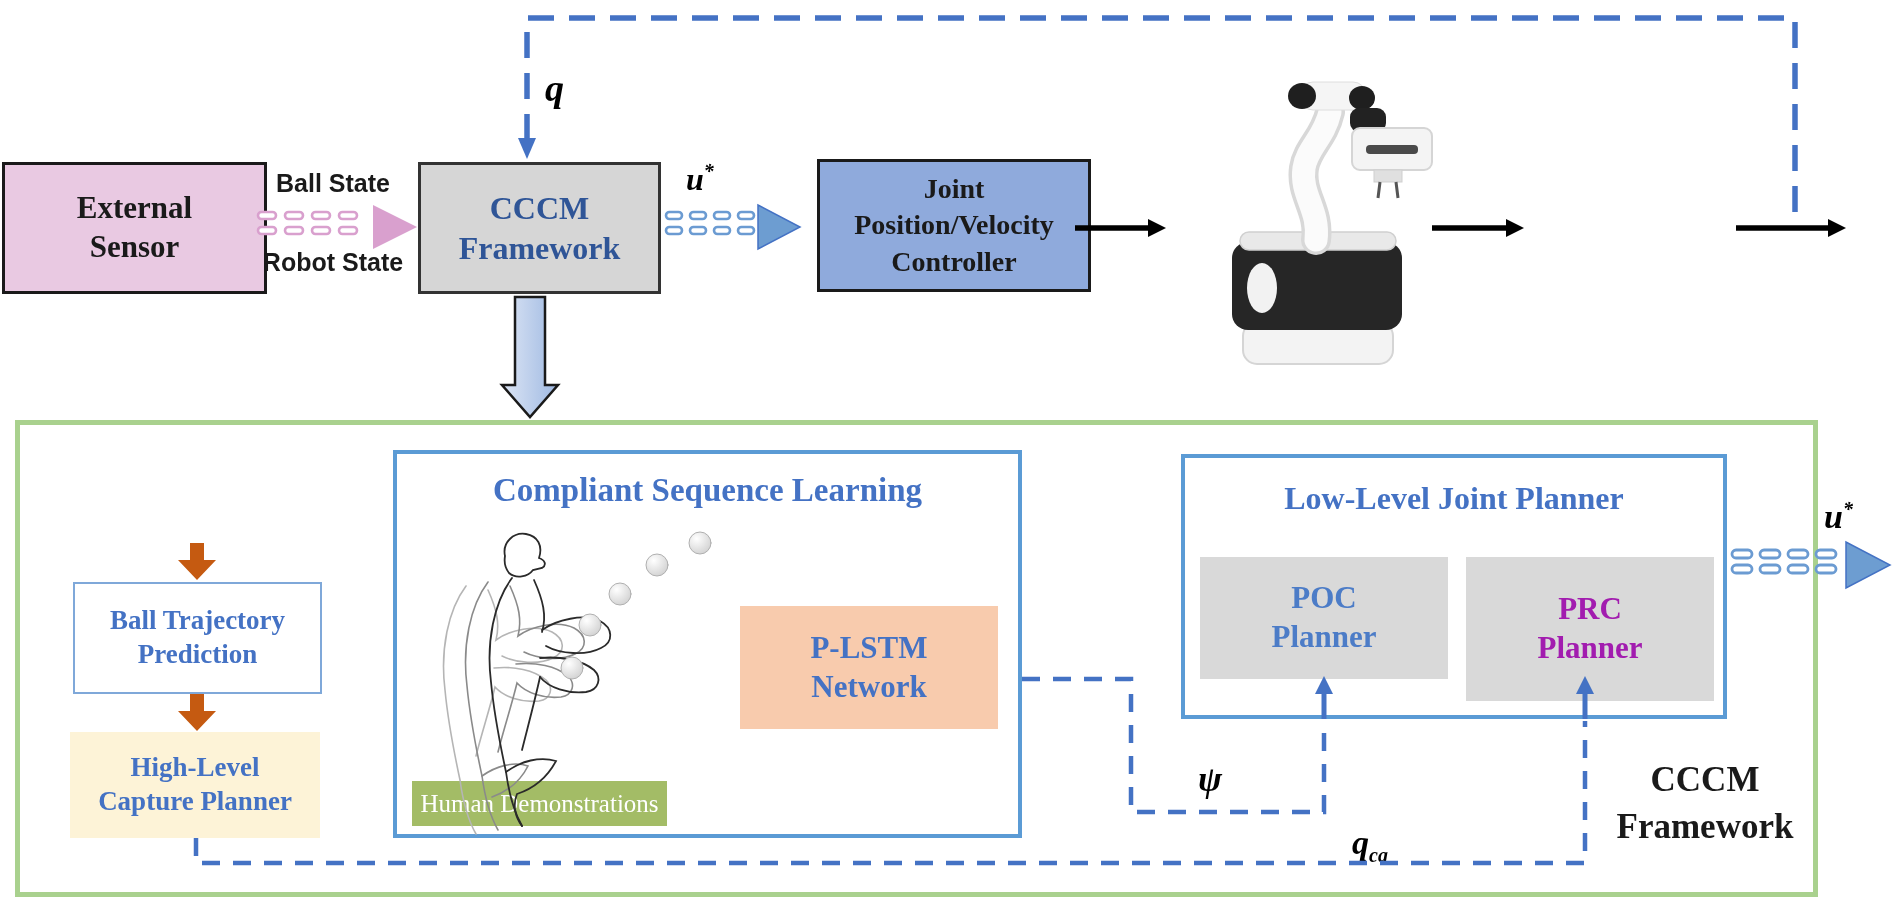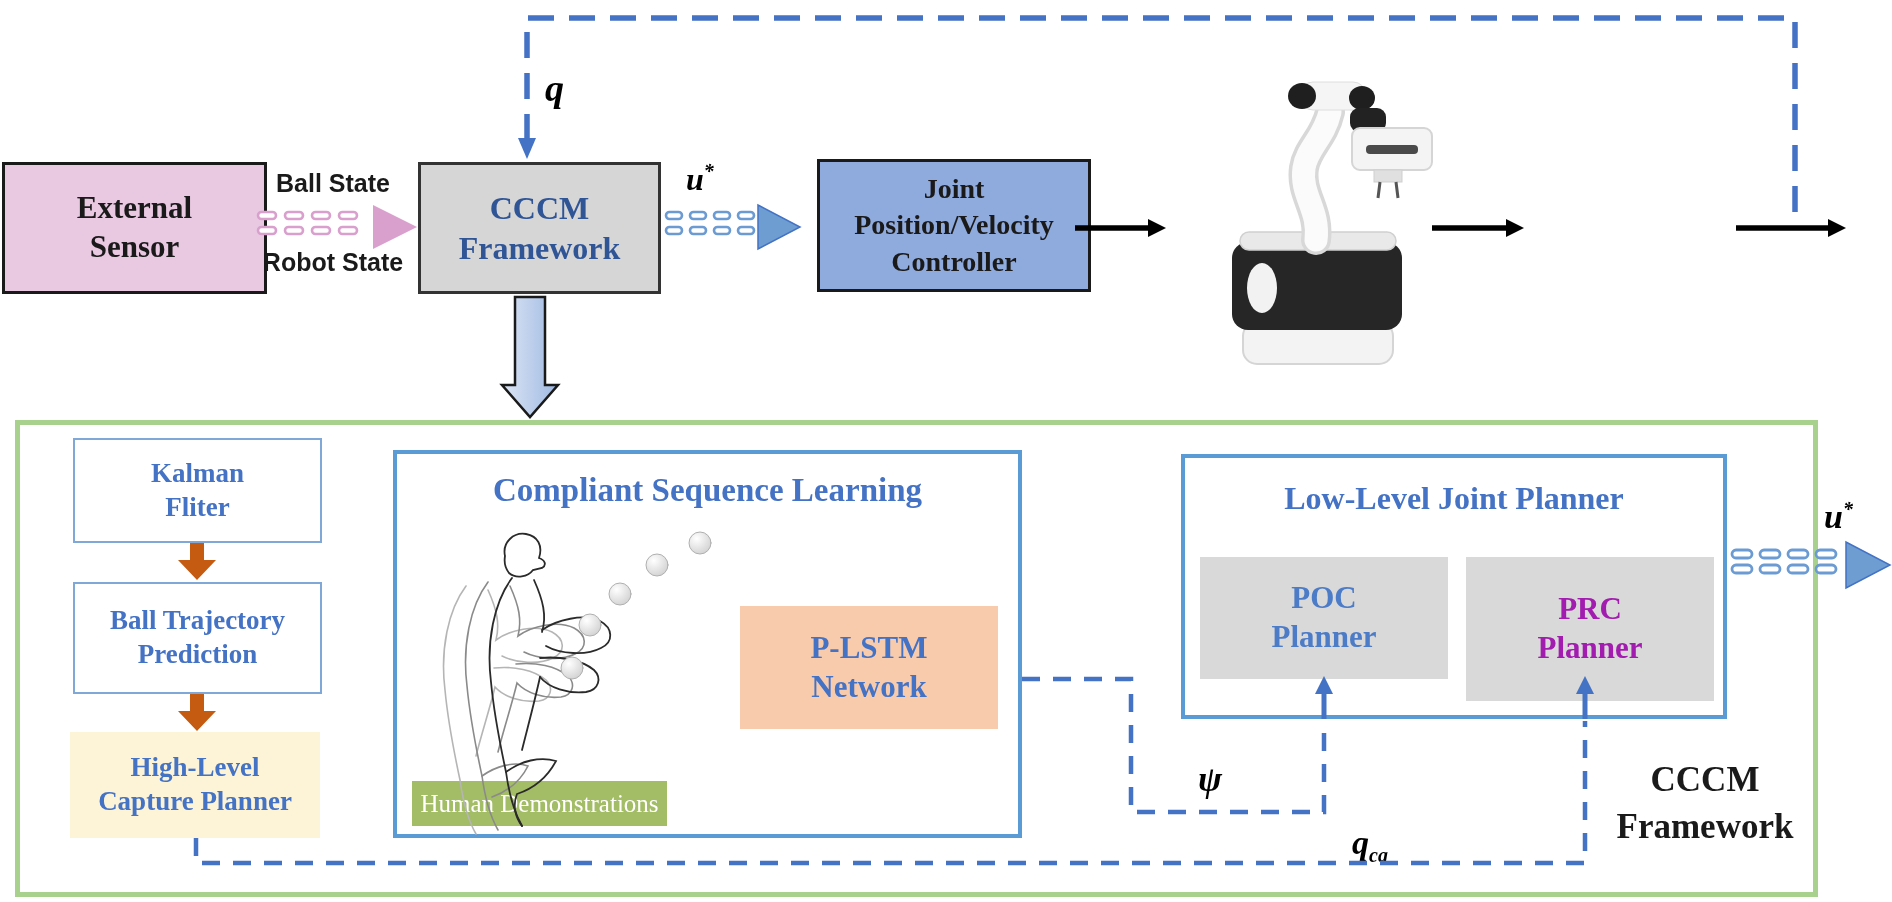--- a/index.html
+++ b/index.html
@@ -51,24 +51,20 @@
   <div class="abs box serif black-t" style="left:801px;top:159px;width:274px;height:133px;background:var(--blue_fill);border:3px solid var(--ink);font-size:28px;line-height:1.3;margin-left:16px;">
     <span>Joint
 Position/Velocity
 Controller</span>
   </div>
 
 
 
   <div class="abs" style="left:15px;top:420px;width:1803px;height:477px;border:5px solid var(--green_border);background:#fff;"></div>
 
-  <div class="abs box serif blue-t" style="left:73px;top:438px;width:249px;height:105px;background:#fff;border:2px solid #7FA8D9;font-size:27px;">
-    <span>Kalman
-Fliter</span>
-  </div>
 
   <div class="abs box serif blue-t" style="left:73px;top:582px;width:249px;height:112px;background:#fff;border:2px solid #7FA8D9;font-size:27px;">
     <span>Ball Trajectory
 Prediction</span>
   </div>
 
   <div class="abs box serif blue-t" style="left:70px;top:732px;width:250px;height:106px;background:var(--cream_fill);font-size:27px;">
     <span>High-Level
 Capture Planner</span>
   </div>

